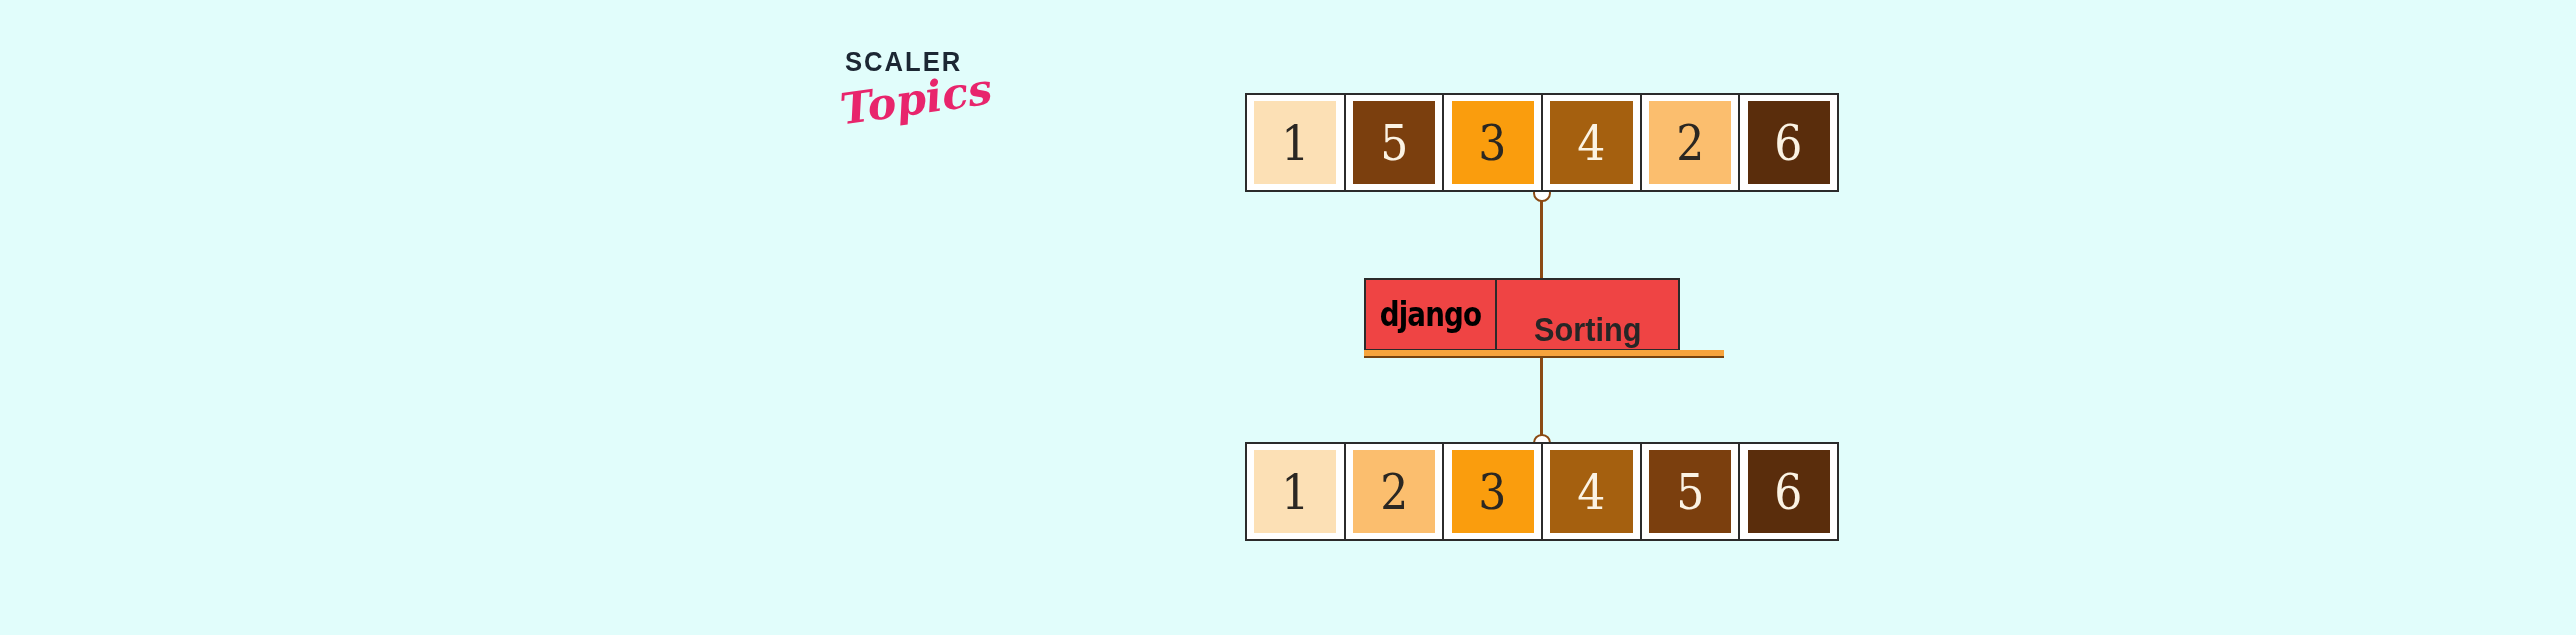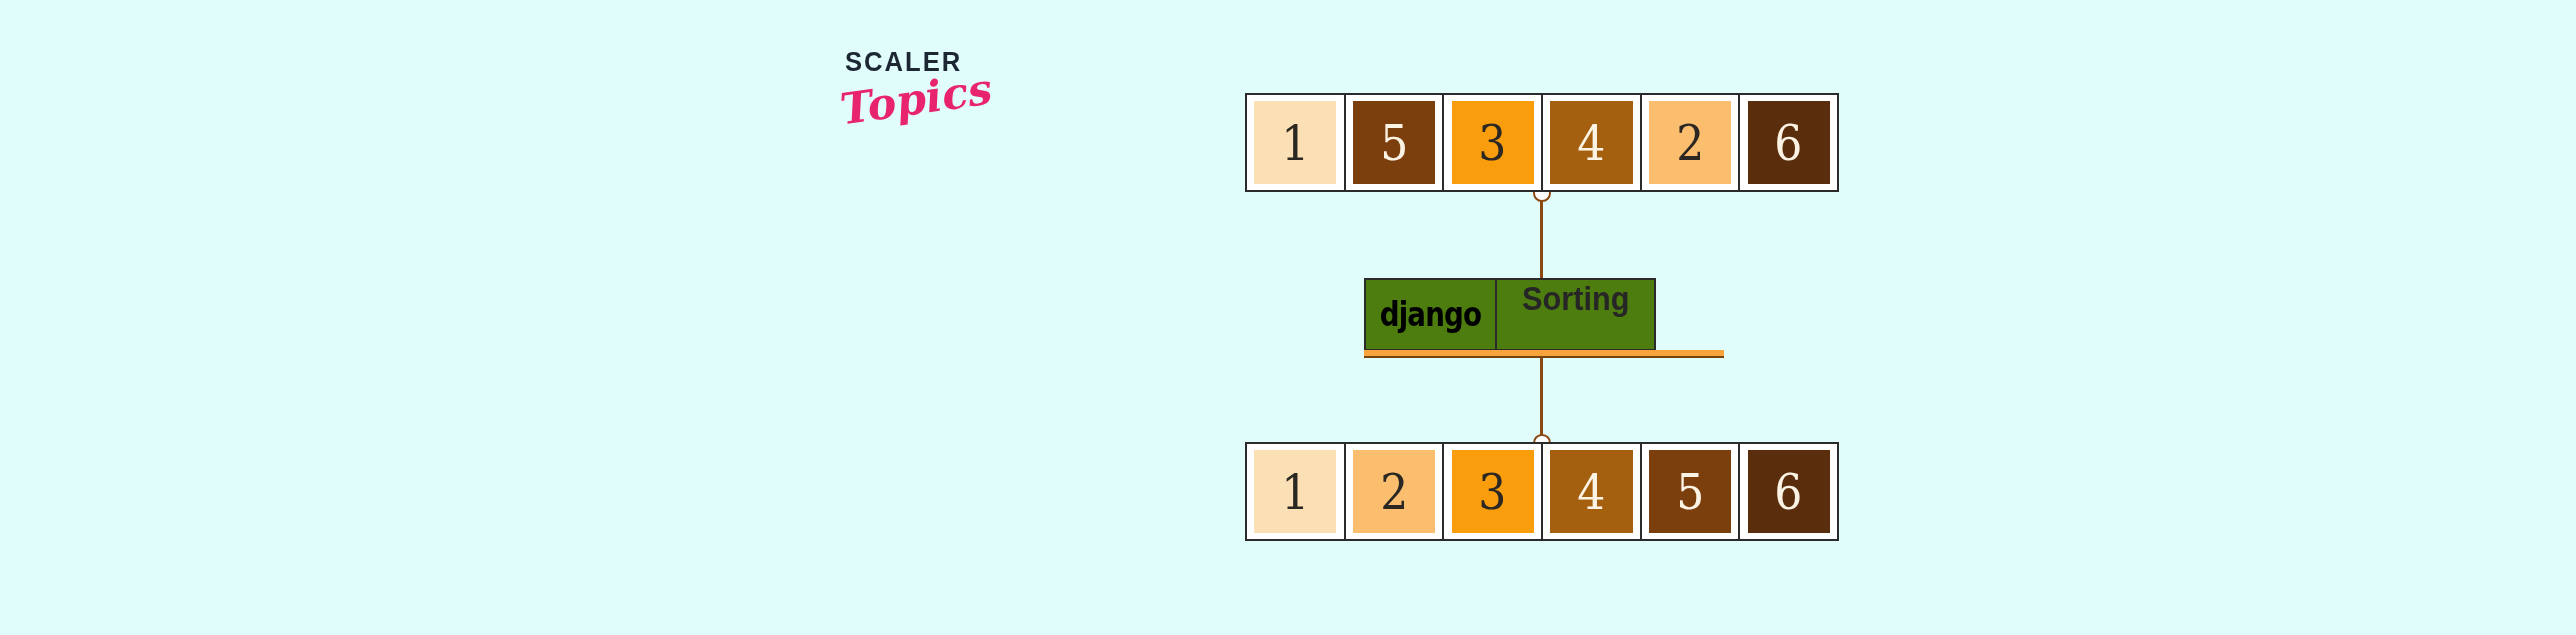--- a/index.html
+++ b/index.html
@@ -83,42 +83,42 @@
     font-family: "DejaVu Serif", serif;
     font-size: 48px;
     line-height: 1;
     transform: scaleX(0.92);
   }
 
   
   .process-box {
     position: absolute;
     left: 1364px; top: 278px;
-    width: 292px; height: 73px;
-    background: #4d7c0f;
+    width: 316px; height: 73px;
+    background: #ef4444;
     border: 2.1px solid #2B2B2B;
     display: flex;
     z-index: 2;
   }
   .process-left {
     width: 131px;
     border-right: 2.1px solid #2B2B2B;
     display: flex; align-items: center; justify-content: center;
   }
   .process-left span {
     font-family: "DejaVu Sans", sans-serif;
     font-weight: bold;
     font-size: 33px;
     letter-spacing: -1px;
     color: #000000;
     transform: scaleX(0.84);
   }
   .process-right {
     flex: 1;
-    display: flex; align-items: flex-start; justify-content: center;
+    display: flex; align-items: flex-end; justify-content: center;
   }
   .process-right span {
     font-family: "Liberation Sans", sans-serif;
     font-weight: bold;
     font-size: 33px;
     color: #262626;
     transform: scaleX(0.93);
   }
   .process-underline {
     position: absolute;

